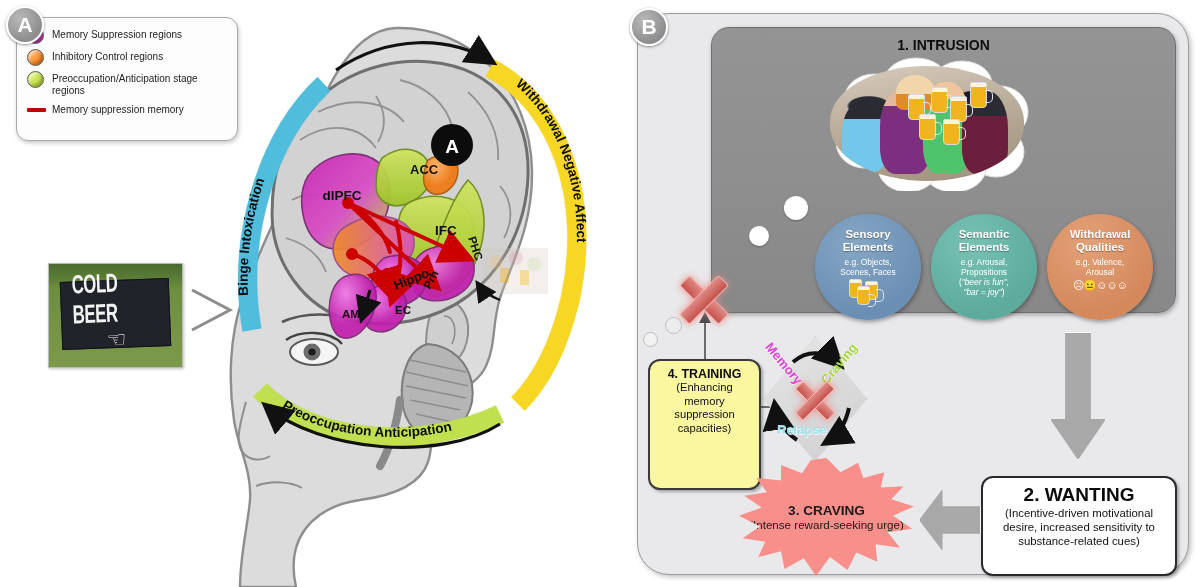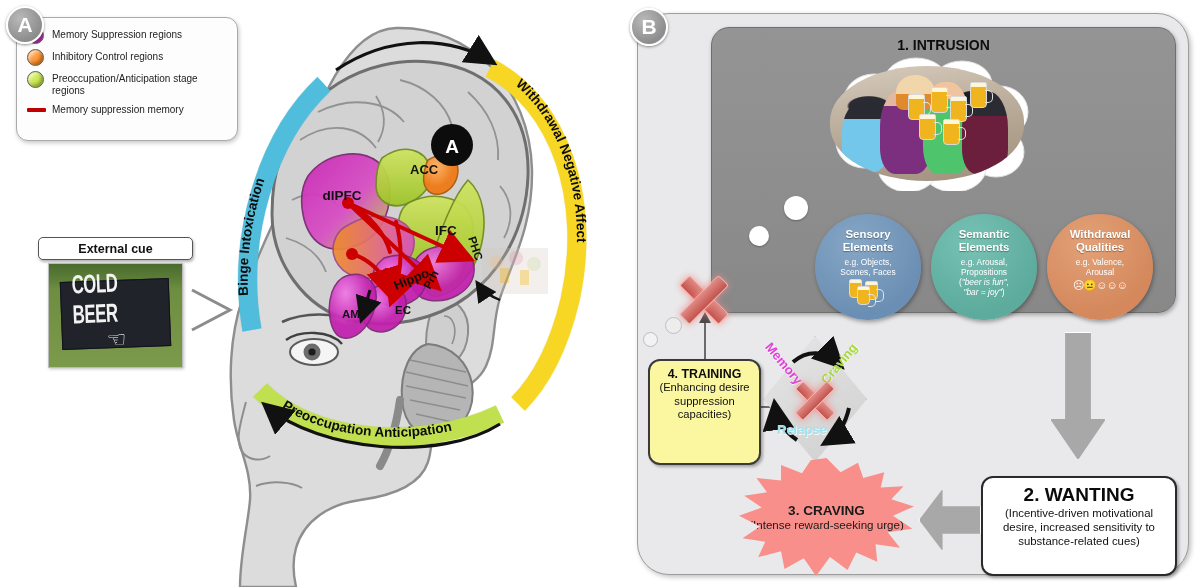--- a/index.html
+++ b/index.html
@@ -167,21 +167,21 @@
   .bbox {
     position: absolute;
     border: 2px solid #2a2a2a; border-radius: 12px;
     background: #fff; text-align: center;
     box-shadow: 2px 2px 3px rgba(0,0,0,.3);
     padding: 6px 6px;
   }
   .bbox .bt { font-size: 19px; font-weight: bold; color: #0b0b0b; }
   .bbox .bs { font-size: 11.6px; color: #111; line-height: 14px; }
   #training-box {
-    left: 10px; top: 345px; width: 113px; height: 106px;
+    left: 10px; top: 345px; width: 113px; height: 131px;
     background: #fbf6a0; border: 2px solid #3a3a3a;
   }
   #training-box .bt { font-size: 12.4px; }
   #training-box .bs { font-size: 11.2px; line-height: 13.5px; }
   #wanting-box { left: 343px; top: 462px; width: 196px; height: 100px; }
   #wanting-box .bs { font-size: 11.4px; line-height: 14.2px; }
 
   
   #craving {
     position: absolute; left: 101px; top: 444px;
@@ -272,21 +272,20 @@
     <div class="leg-row">
       <div class="leg-dot" style="background:radial-gradient(circle at 34% 28%, #dbf06e, #b8d93d 72%);"></div>
       <div class="leg-txt" style="max-width:176px;">Preoccupation/Anticipation stage regions</div>
     </div>
     <div class="leg-row">
       <div class="leg-line"></div>
       <div class="leg-txt">Memory suppression memory</div>
     </div>
   </div>
 
-  <div id="cue-box" class="no-sel">External cue</div>
   <div id="cue-photo">
     <div id="cue-sign">
       <div class="cue-text">COLD BEER</div>
       <div class="cue-hand">☜</div>
     </div>
   </div>
   <svg id="cue-arrow" width="46" height="44">
     <polyline points="2,2 40,22 2,42" fill="none" stroke="#8c8c8c" stroke-width="3"></polyline>
   </svg>
 
@@ -535,21 +534,21 @@
 
     <div class="xmark" style="left:38px;top:258px;width:56px;height:56px;">
       <span class="x1"></span>
         <span class="x2"></span>
     </div>
     <div style="position:absolute;left:27px;top:303px;width:17px;height:17px;border:1.5px solid #bfbfbf;border-radius:50%;background:#ededed;"></div>
     <div style="position:absolute;left:5px;top:318px;width:15px;height:15px;border:1.5px solid #bcbcbc;border-radius:50%;background:#f2f2f2;"></div>
 
     <div class="bbox" id="training-box">
       <div class="bt">4. TRAINING</div>
-      <div class="bs">(Enhancing desire suppression capacities)</div>
+      <div class="bs">(Enhancing memory suppression capacities)</div>
     </div>
 
     <div id="diamond">
       <div class="dshape"></div>
       <svg width="104" height="126" viewBox="0 0 104 126" style="position:absolute;left:0;top:0;">
         <defs>
           <marker id="cyA" markerWidth="8" markerHeight="8" refX="6" refY="4" orient="auto">
             <path d="M0,0 L8,4 L0,8 z" fill="#111"></path>
           </marker>
         </defs>

